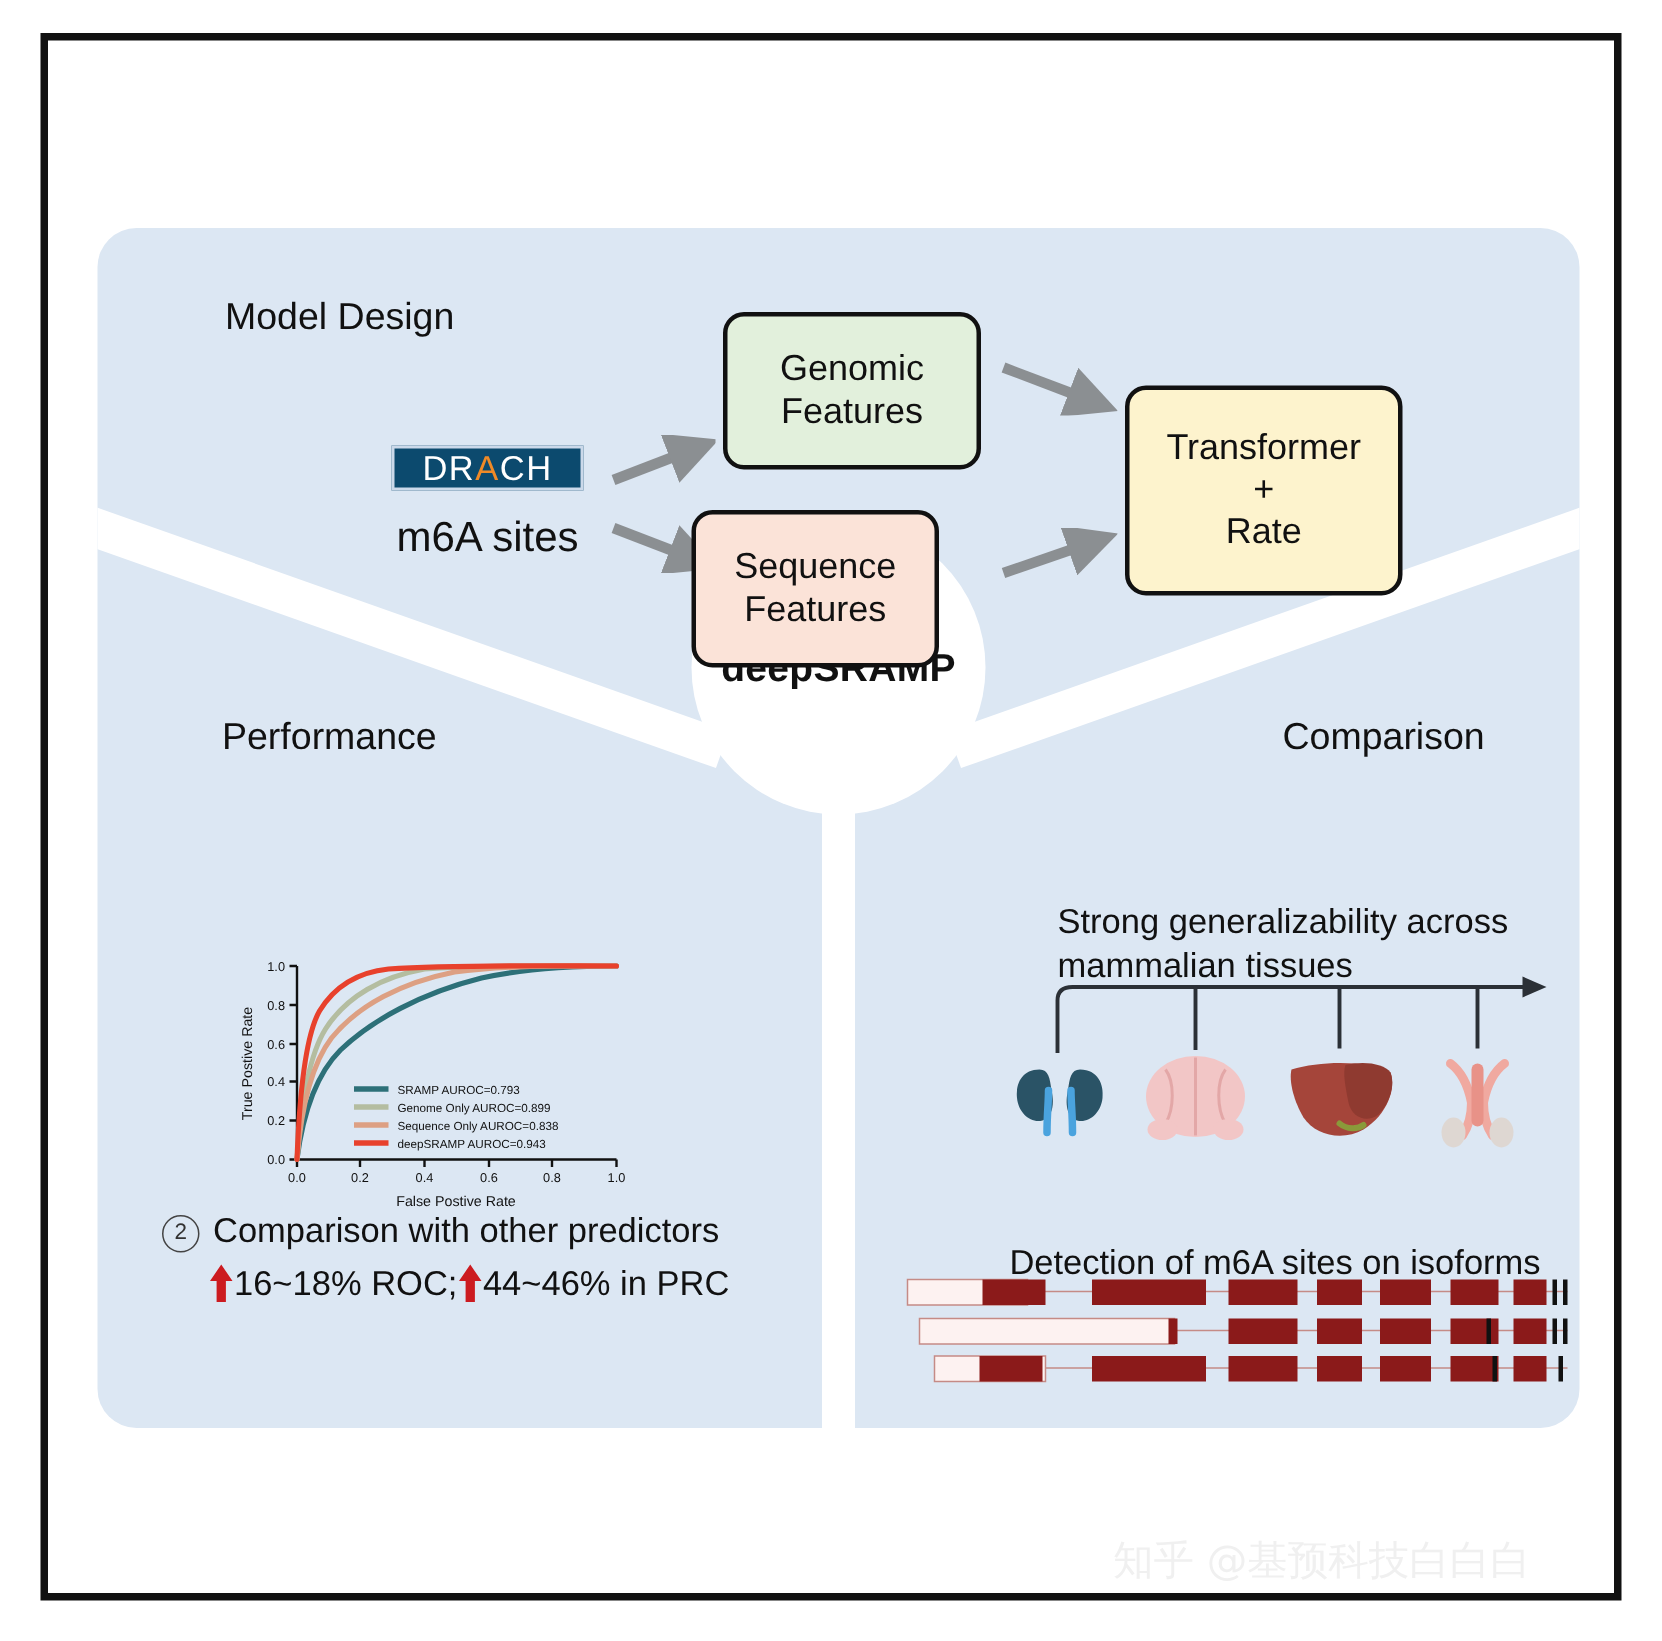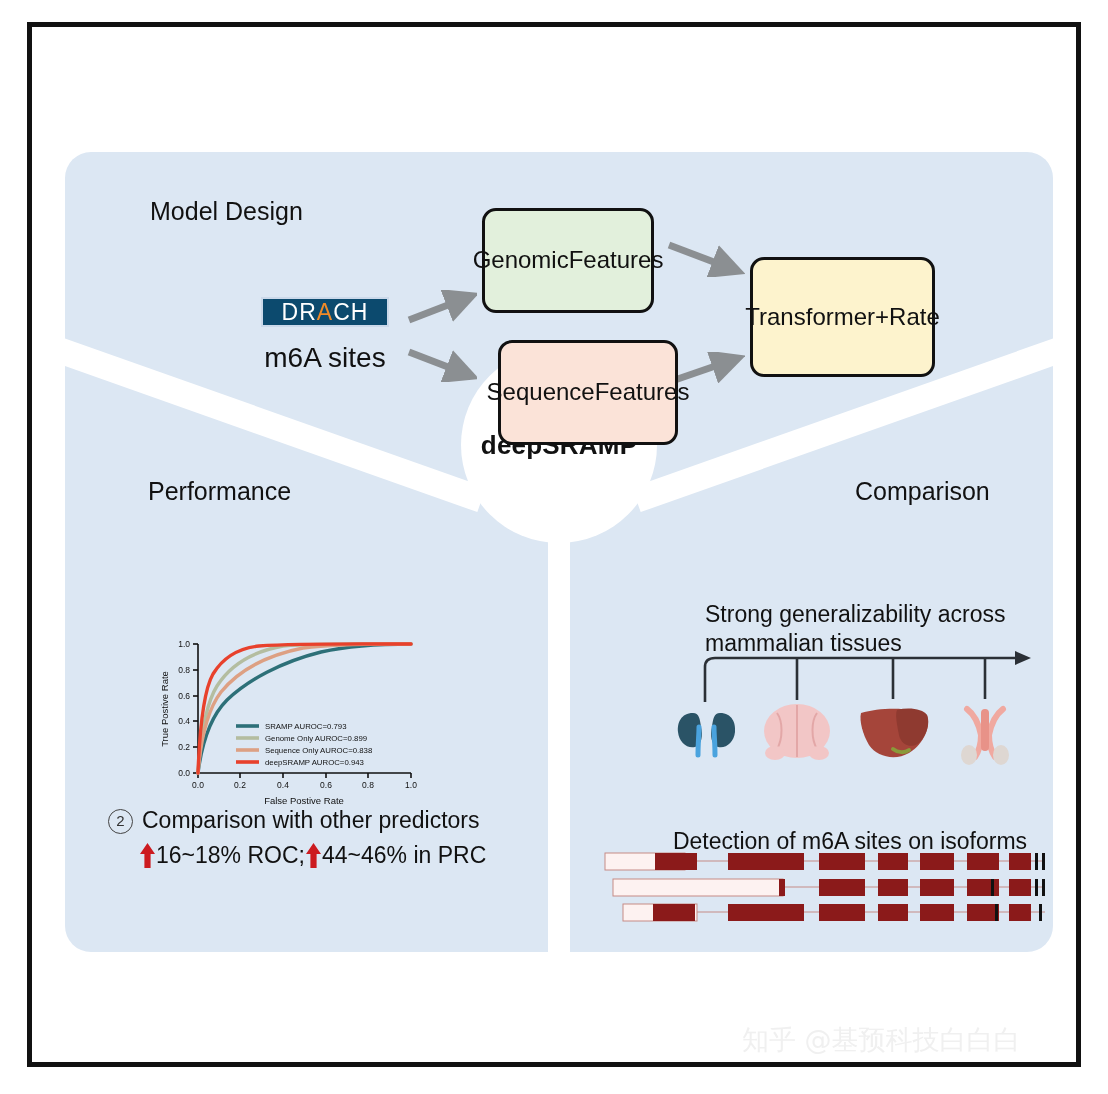--- a/index.html
+++ b/index.html
@@ -50,27 +50,27 @@
     display:flex;align-items:center;justify-content:center;
     font-size:23px;color:#ffffff;letter-spacing:1px;
   }
   #drach .hl{color:#f08a27;}
   #m6a{
     position:absolute;left:190px;top:190px;width:140px;text-align:center;
     font-size:28px;color:#111;
   }
   .fbox{
     position:absolute;border:3px solid #111;border-radius:14px;
-    box-sizing:border-box;display:flex;
+    box-sizing:border-box;display:flex;flex-direction:column;
     align-items:center;justify-content:center;
     font-size:24px;color:#111;line-height:1.18;
   }
   #box-gen{left:417px;top:56px;width:172px;height:105px;background:#e2f0dc;}
-  #box-seq{left:433px;top:188px;width:180px;height:105px;background:#fbe3d8;}
-  #box-model{left:685px;top:105px;width:185px;height:120px;background:#fdf3cd;}
+  #box-seq{left:396px;top:188px;width:165px;height:105px;background:#fbe3d8;}
+  #box-model{left:685px;top:105px;width:185px;height:140px;background:#fdf3cd;}
 
   .garrow{position:absolute;}
   
   .bullet{position:absolute;font-size:23px;color:#111;white-space:nowrap;}
   #b1{left:43px;top:395px;}
   #b2{left:43px;top:655px;}
   #b2b{left:74px;top:690px;font-size:23px;}
   .circnum{
     display:inline-block;width:23px;height:23px;border:1.6px solid #444;
     border-radius:50%;font-size:15px;line-height:22px;text-align:center;

